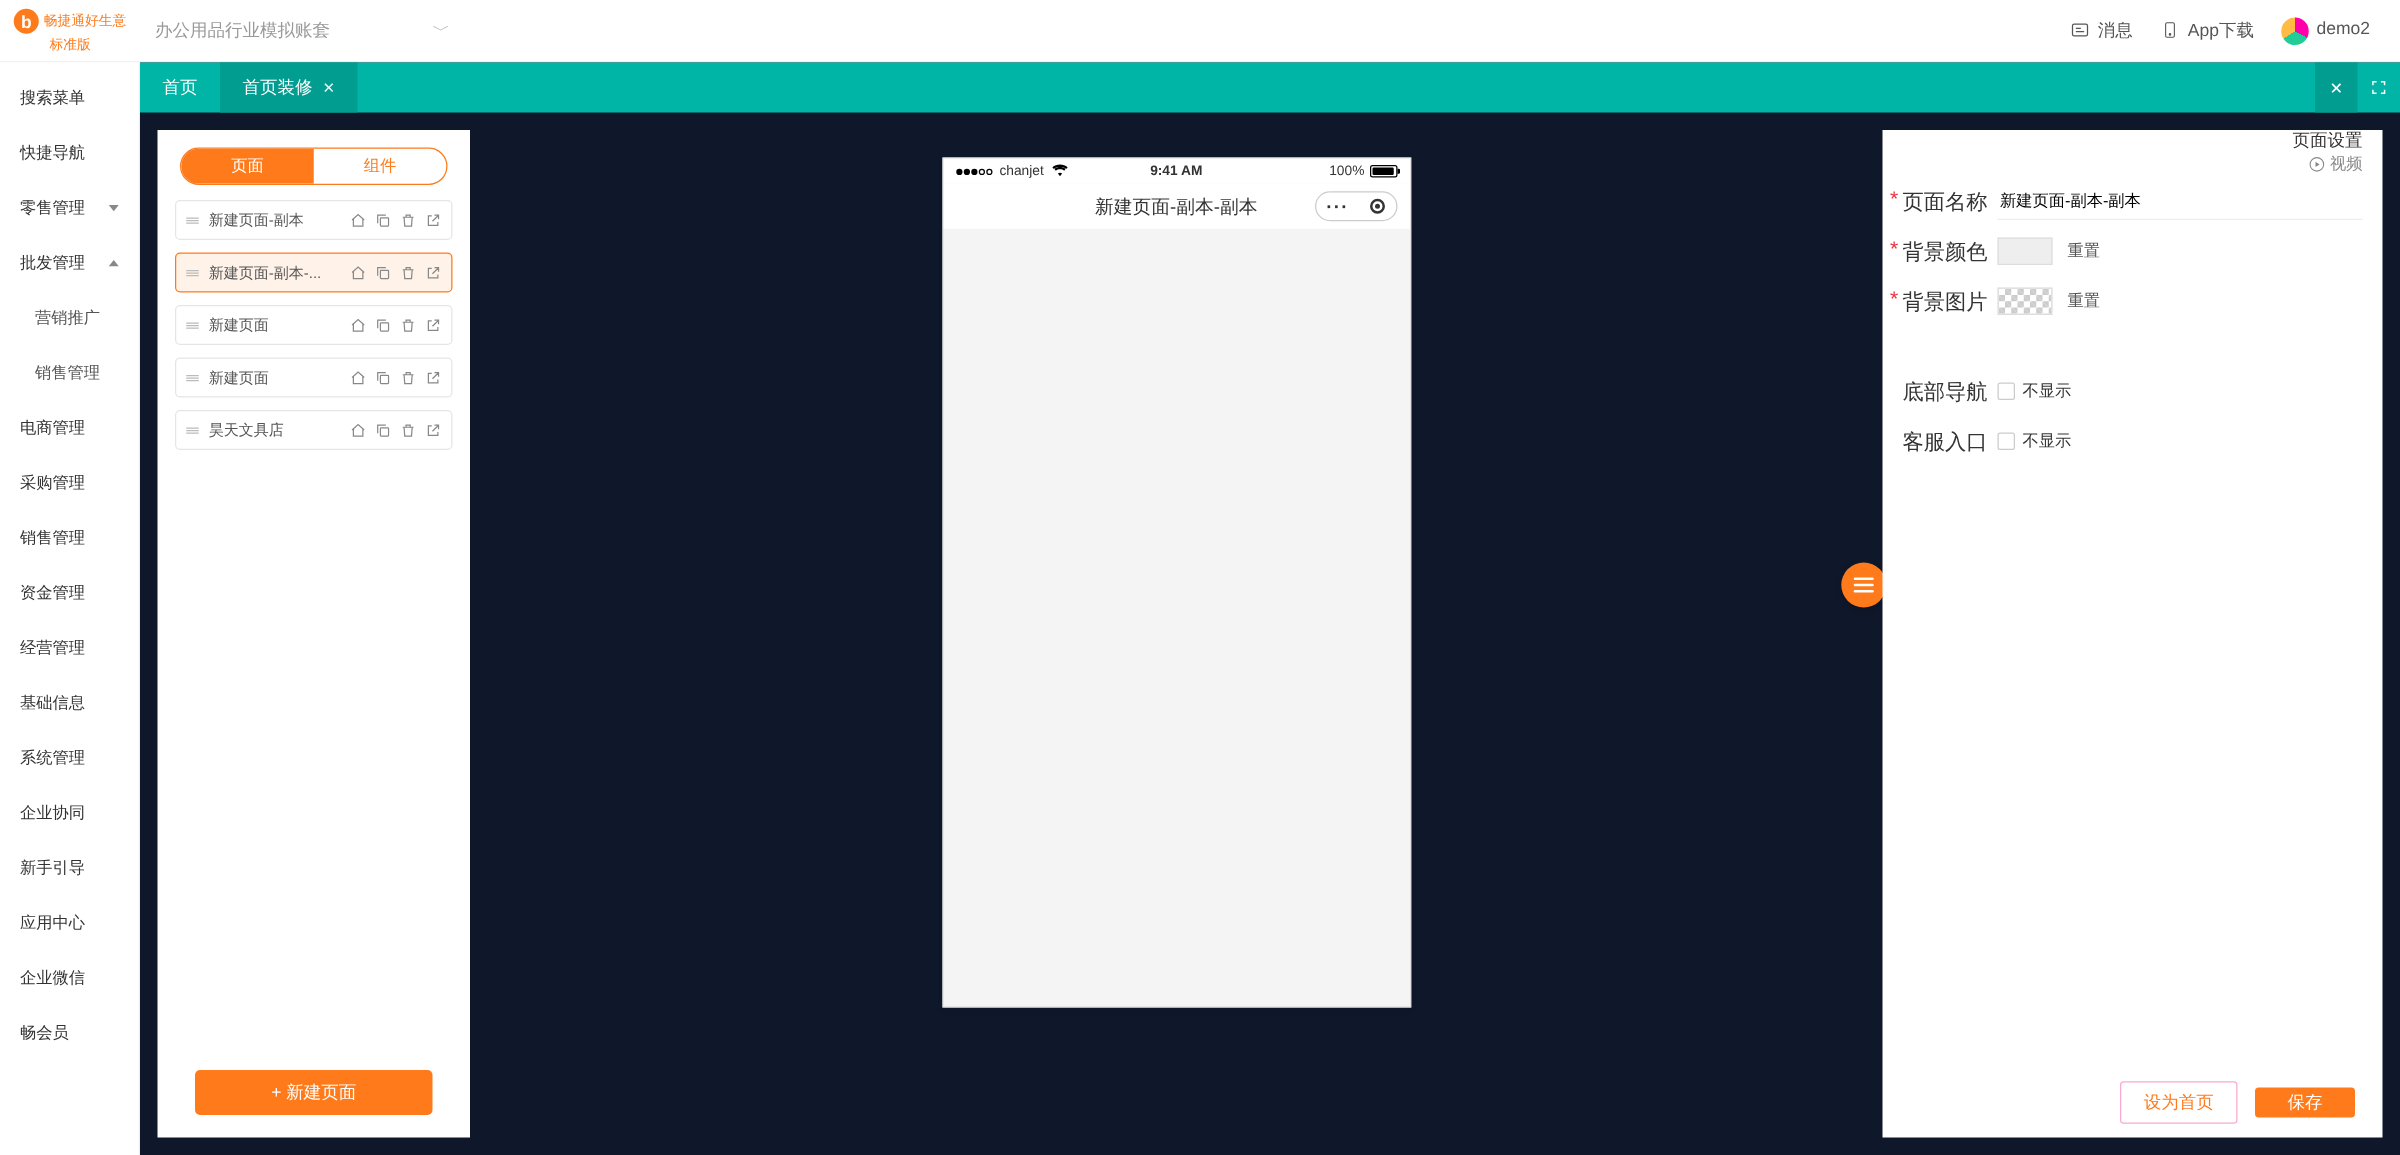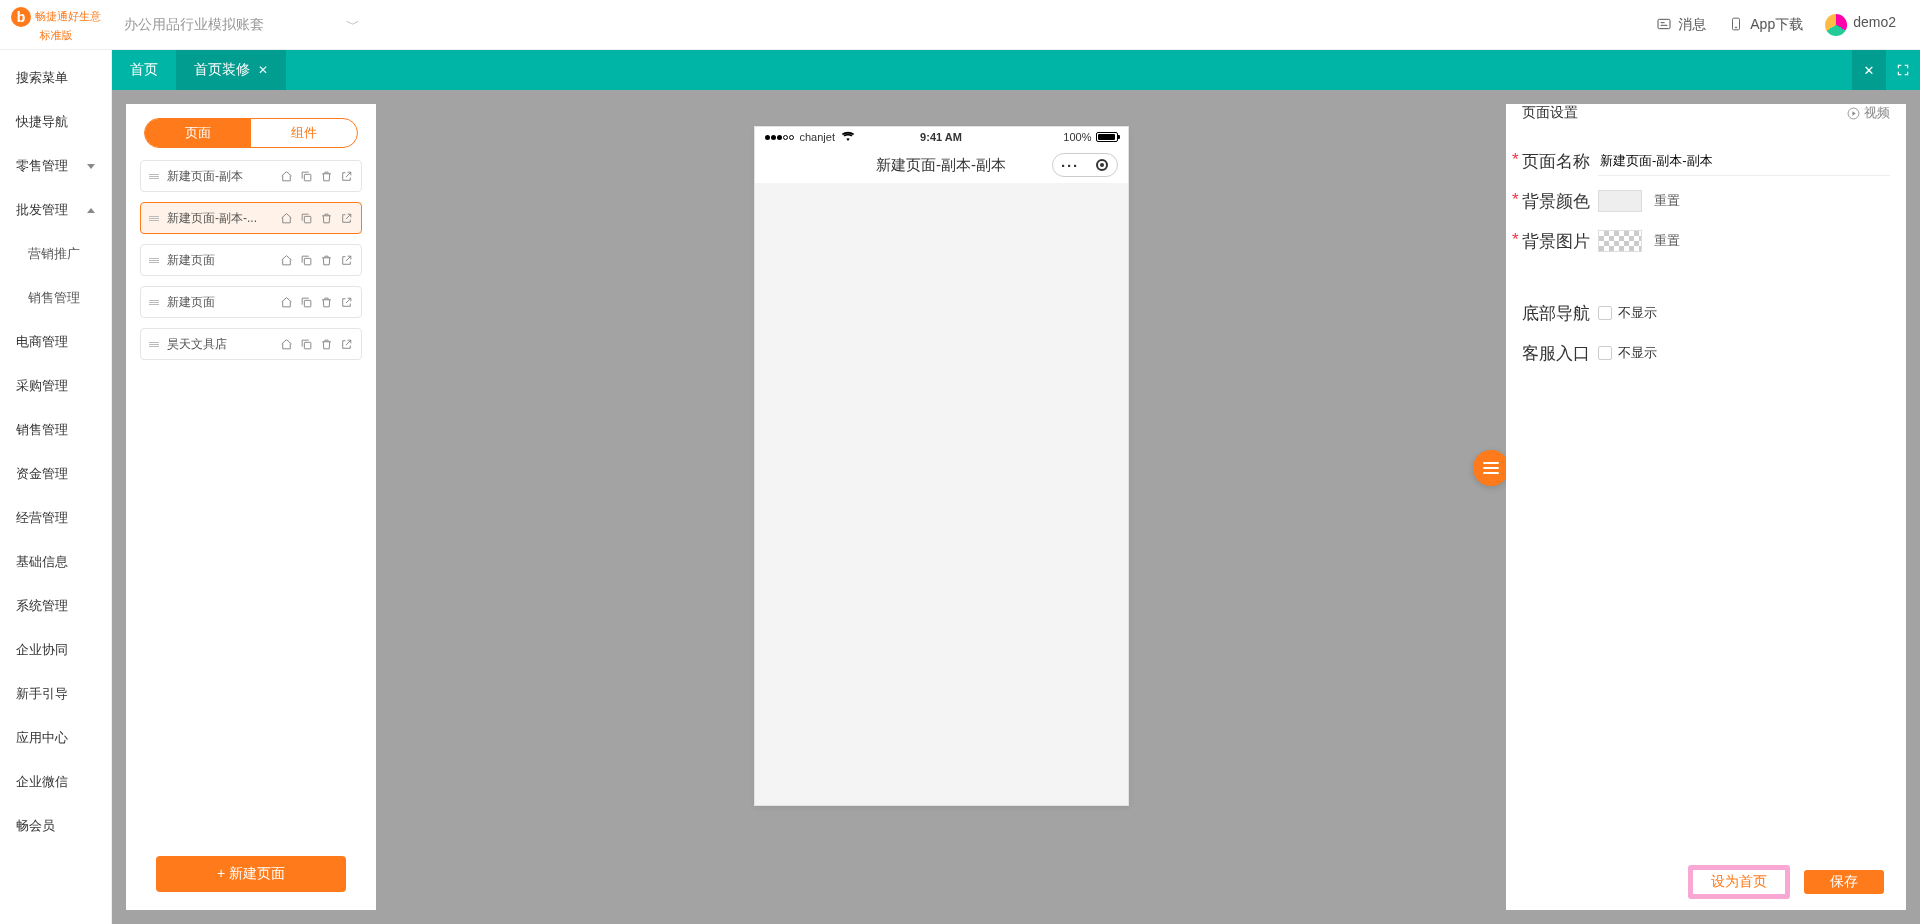--- a/index.html
+++ b/index.html
@@ -16,21 +16,21 @@
   .top-right { display: flex; align-items: center; gap: 22px; padding-right: 24px; }
   .tr-item { display: flex; align-items: flex-start; gap: 6px; color: #555; font-size: 14px; cursor: pointer; }
   .tr-ico { width: 16px; height: 16px; display: inline-flex; align-items: center; justify-content: center; }
   .avatar { width: 22px; height: 22px; border-radius: 50%; background: conic-gradient(#f0a 0 33%, #2c9 0 66%, #fb4 0); }
   .app-layout { display: flex; height: 874px; }
   .left-side { width: 112px; background: #fff; border-right: 1px solid #eee; overflow-y: auto; padding-top: 6px; }
   .nav-item { padding: 13px 16px; font-size: 13px; color: #333; cursor: pointer; display: flex; align-items: center; justify-content: space-between; }
   .nav-item.sub { padding-left: 28px; color: #555; }
   .caret { width: 0; height: 0; border-left: 4px solid transparent; border-right: 4px solid transparent; border-top: 5px solid #888; }
   .caret.up { transform: rotate(180deg); }
-  .content-area { flex: 1; display: flex; flex-direction: column; background: #a3a3a3; }
+  .content-area { flex: 1; display: flex; flex-direction: column; background: #0f172a; }
   .tab-bar { height: 40px; background: #00b5a5; display: flex; align-items: center; position: relative; }
   .tab { height: 40px; display: flex; align-items: center; padding: 0 18px; color: #fff; font-size: 14px; cursor: pointer; gap: 8px; }
   .tab.active { background: #009d90; }
   .tab .close { font-size: 12px; opacity: .9; cursor: pointer; }
   .tab-bar-right { position: absolute; right: 0; top: 0; height: 40px; display: flex; align-items: center; }
   .tbr-btn { width: 34px; height: 40px; display: flex; align-items: center; justify-content: center; color: #fff; cursor: pointer; }
   .tbr-btn.close-t { background: #009d90; }
   .main-row { flex: 1; display: flex; position: relative; }
   .page-panel { width: 250px; background: #fff; margin: 14px 0 14px 14px; display: flex; flex-direction: column; }
   .pp-tabs { display: flex; border: 1px solid #ff7a1a; border-radius: 999px; margin: 14px 18px 12px; overflow: hidden; height: 30px; }
@@ -62,37 +62,37 @@
   .ph-title { height: 36px; background: #fff; display: flex; align-items: center; justify-content: center; position: relative; font-size: 15px; color: #333; }
   .ph-ctl { position: absolute; right: 10px; top: 6px; height: 24px; display: flex; align-items: center; gap: 10px; }
   .capsule { width: 66px; height: 24px; border: 1px solid #ccc; border-radius: 14px; display: flex; align-items: center; justify-content: space-around; }
   .capsule .dots { letter-spacing: 1px; font-weight: bold; color: #333; }
   .capsule .ring { width: 12px; height: 12px; border: 2px solid #333; border-radius: 50%; position: relative; }
   .capsule .ring::after { content: ""; position: absolute; inset: 2px; border-radius: 50%; background: #333; }
   .half-circle { position: absolute; top: 360px; right: -3px; width: 36px; height: 36px; background: #ff7a1a; border-radius: 50%; display: flex; align-items: center; justify-content: center; box-shadow: 0 2px 6px rgba(0,0,0,.15); cursor: pointer; }
   .half-circle div { width: 16px; display: flex; flex-direction: column; gap: 3px; }
   .half-circle span { height: 2px; background: #fff; border-radius: 1px; }
   .settings-panel { width: 400px; background: #fff; margin: 14px 14px 14px 0; display: flex; flex-direction: column; position: relative; }
-  .sp-head { height: 36px; display: flex; align-items: flex-start; padding: 0 16px; font-size: 14px; justify-content: space-between; }
+  .sp-head { height: 36px; display: flex; align-items: flex-end; padding: 0 16px; font-size: 14px; justify-content: space-between; flex-direction: column; }
   .sp-vid { color: #888; display: flex; align-items: center; gap: 4px; cursor: pointer; font-size: 13px; }
   .sp-body { padding: 4px 16px; }
   .sp-row { display: flex; align-items: center; min-height: 34px; margin-bottom: 6px; }
   .sp-label { width: 76px; font-size: 17px; color: #333; position: relative; }
   .sp-req::before { content: "*"; color: #e34; position: absolute; left: -10px; top: 0; }
   .sp-input { flex: 1; height: 30px; border: none; border-bottom: 1px solid #eee; font-size: 13px; padding: 0 2px; outline: none; }
   .sp-input::placeholder { color: #555; }
   .swatch { width: 44px; height: 22px; background: #eee; border: 1px solid #ddd; margin-right: 12px; }
   .swatch.checker { background-image: linear-gradient(45deg,#ccc 25%,transparent 25%,transparent 75%,#ccc 75%), linear-gradient(45deg,#ccc 25%,#fff 25%,#fff 75%,#ccc 75%); background-size: 10px 10px; background-position: 0 0,5px 5px; }
   .reset-link { color: #555; cursor: pointer; font-size: 13px; }
   .cbx { width: 14px; height: 14px; border: 1px solid #ccc; border-radius: 2px; margin-right: 6px; display: inline-flex; align-items: center; justify-content: center; cursor: pointer; }
   .cbx.checked { background: #ff7a1a; border-color: #ff7a1a; }
   .cbx.checked::after { content: ""; width: 4px; height: 7px; border: solid #fff; border-width: 0 2px 2px 0; transform: rotate(45deg) translateY(-1px); }
   .sp-hint { color: #888; margin-left: 6px; font-size: 13px; }
   .sp-footer { margin-top: auto; height: 56px; display: flex; align-items: center; justify-content: flex-end; gap: 14px; padding: 0 22px; }
-  .btn-outline { height: 34px; padding: 0 18px; border: 5px solid #f9a8d4; color: #ff7a1a; border-radius: 3px; background: #fff; display: flex; align-items: center; cursor: pointer; font-size: 14px; }
+  .btn-outline { height: 34px; padding: 0 18px; border: 1px solid #f9a8d4; color: #ff7a1a; border-radius: 3px; background: #fff; display: flex; align-items: center; cursor: pointer; font-size: 14px; }
   .btn-solid { height: 24px; padding: 0 26px; background: #ff7a1a; color: #fff; border-radius: 3px; display: flex; align-items: center; cursor: pointer; font-size: 14px; }
   .preview-outer { flex: 1; position: relative; }
 </style>
 </head>
 <body>
 
 <div class="top-header">
   <div class="logo-box">
     <div class="logo-row">
       <div class="logo-icon">b</div>

